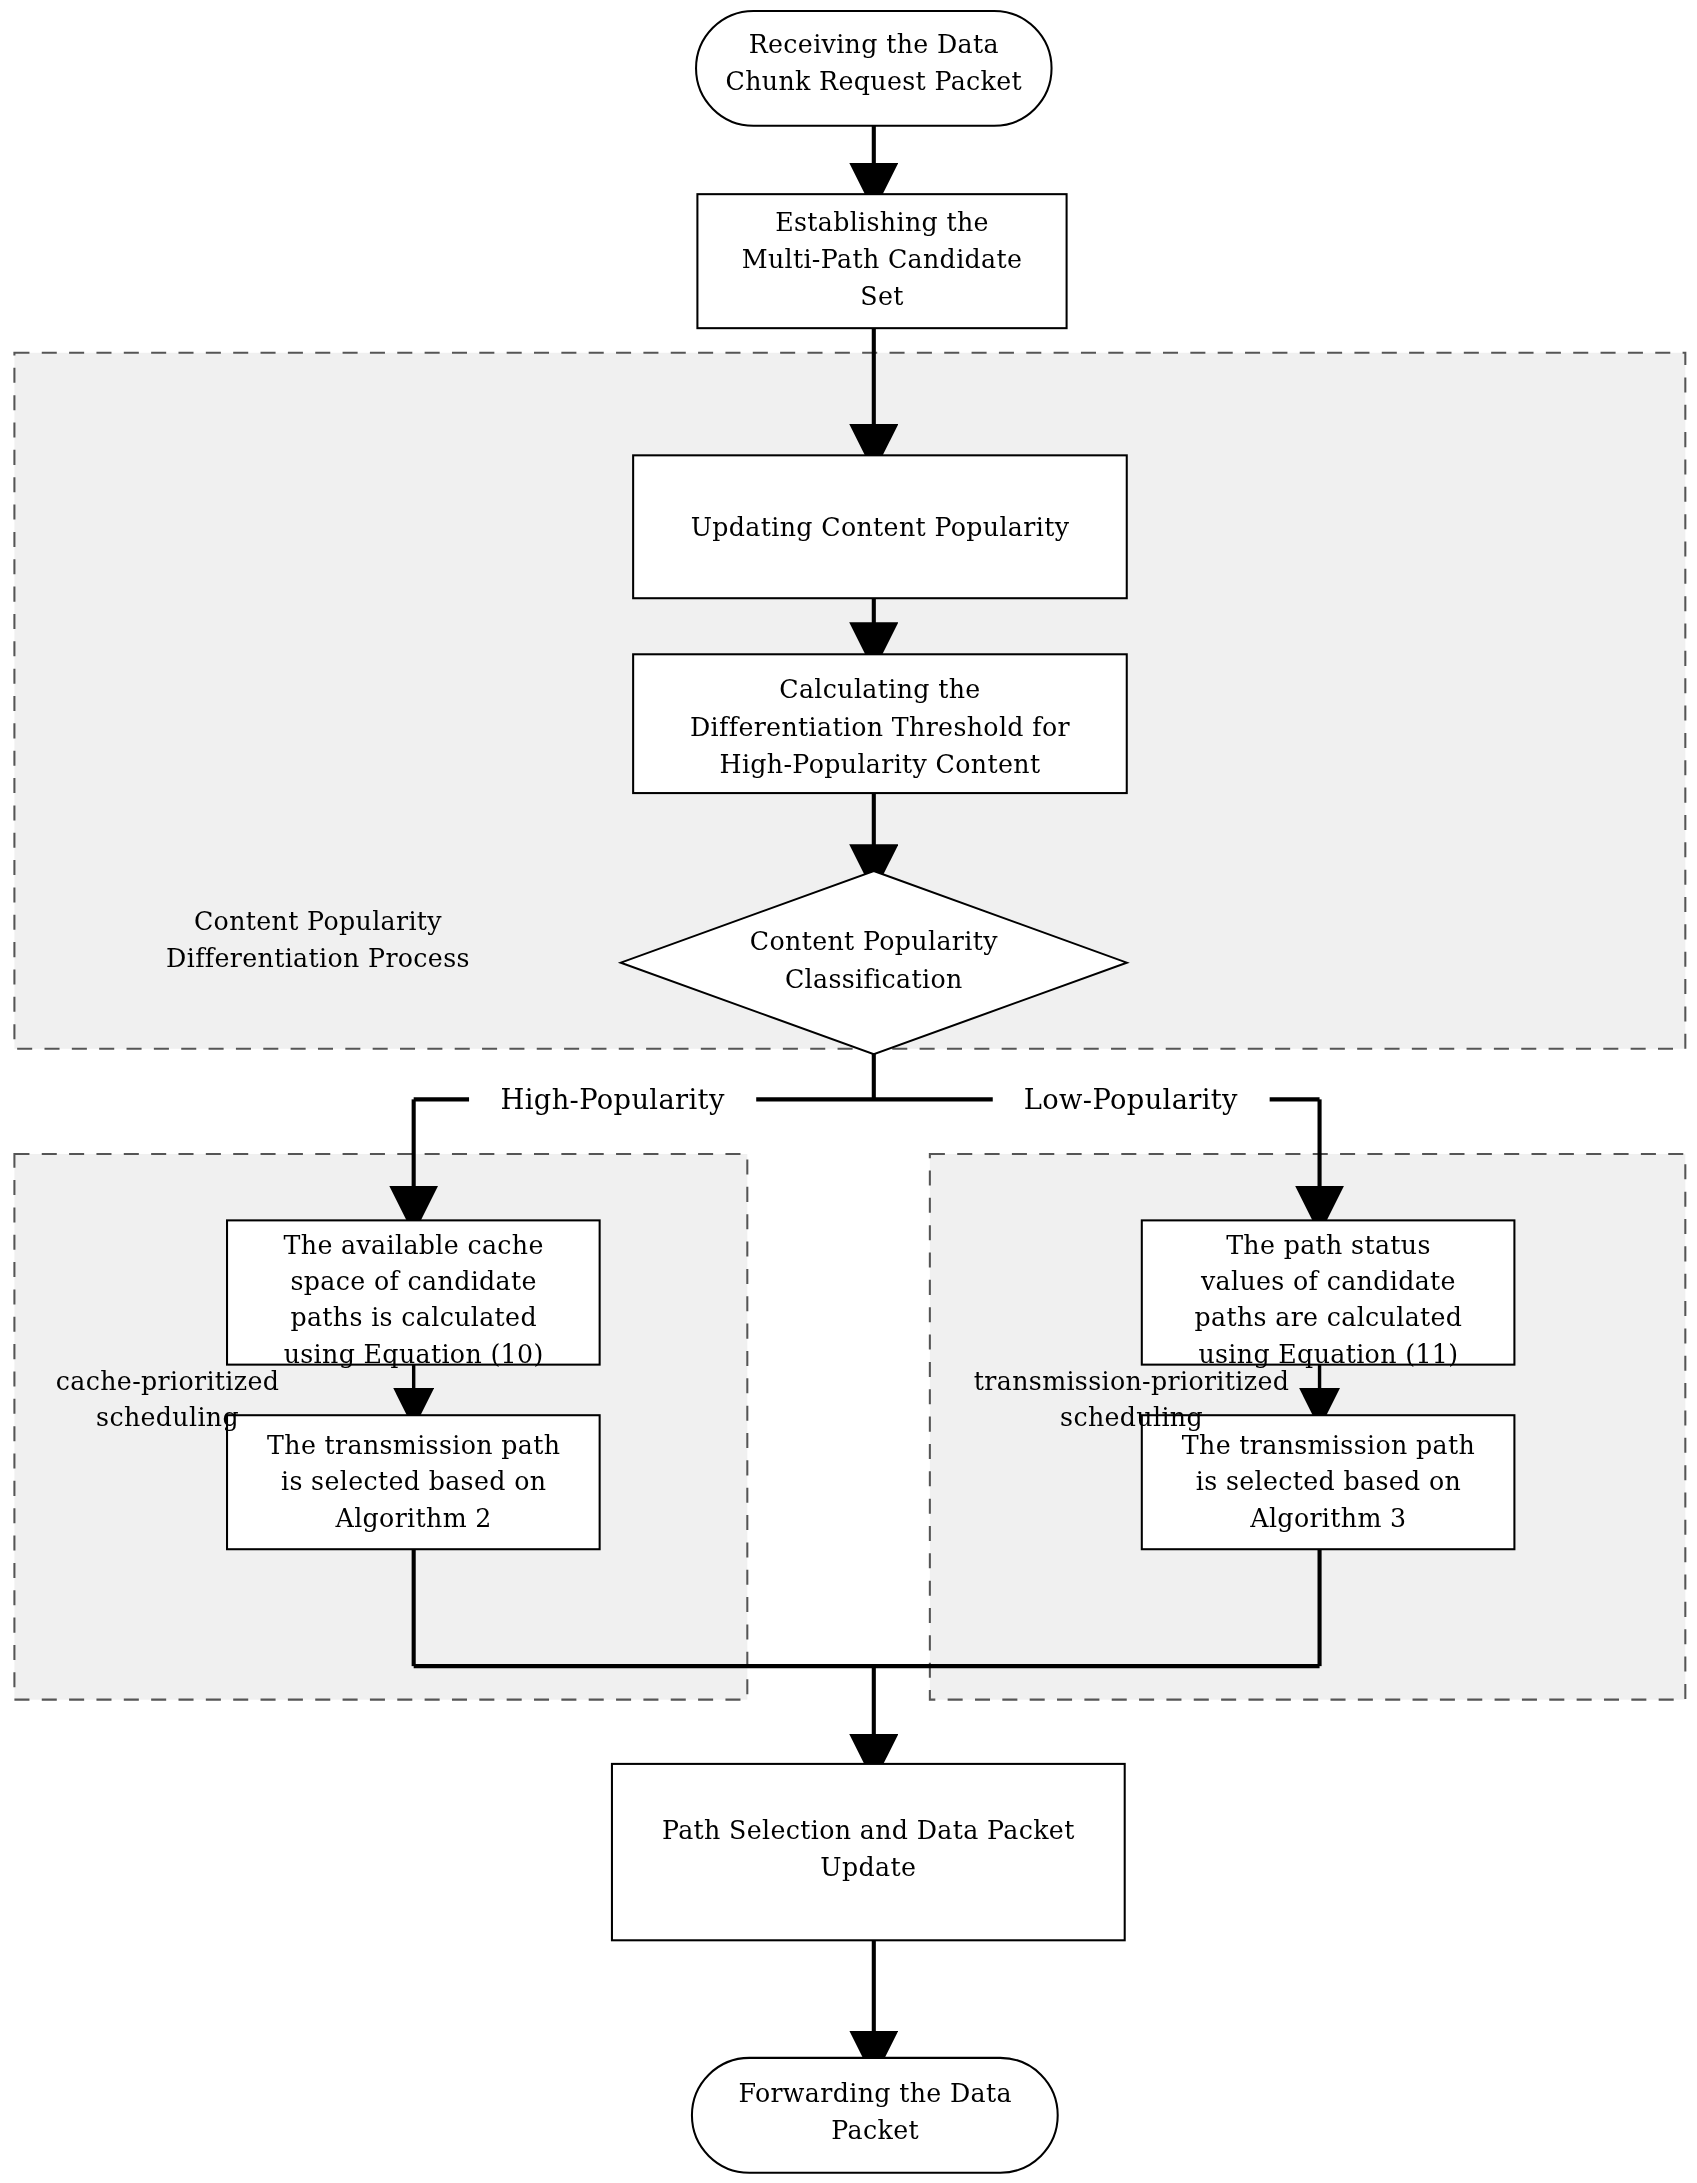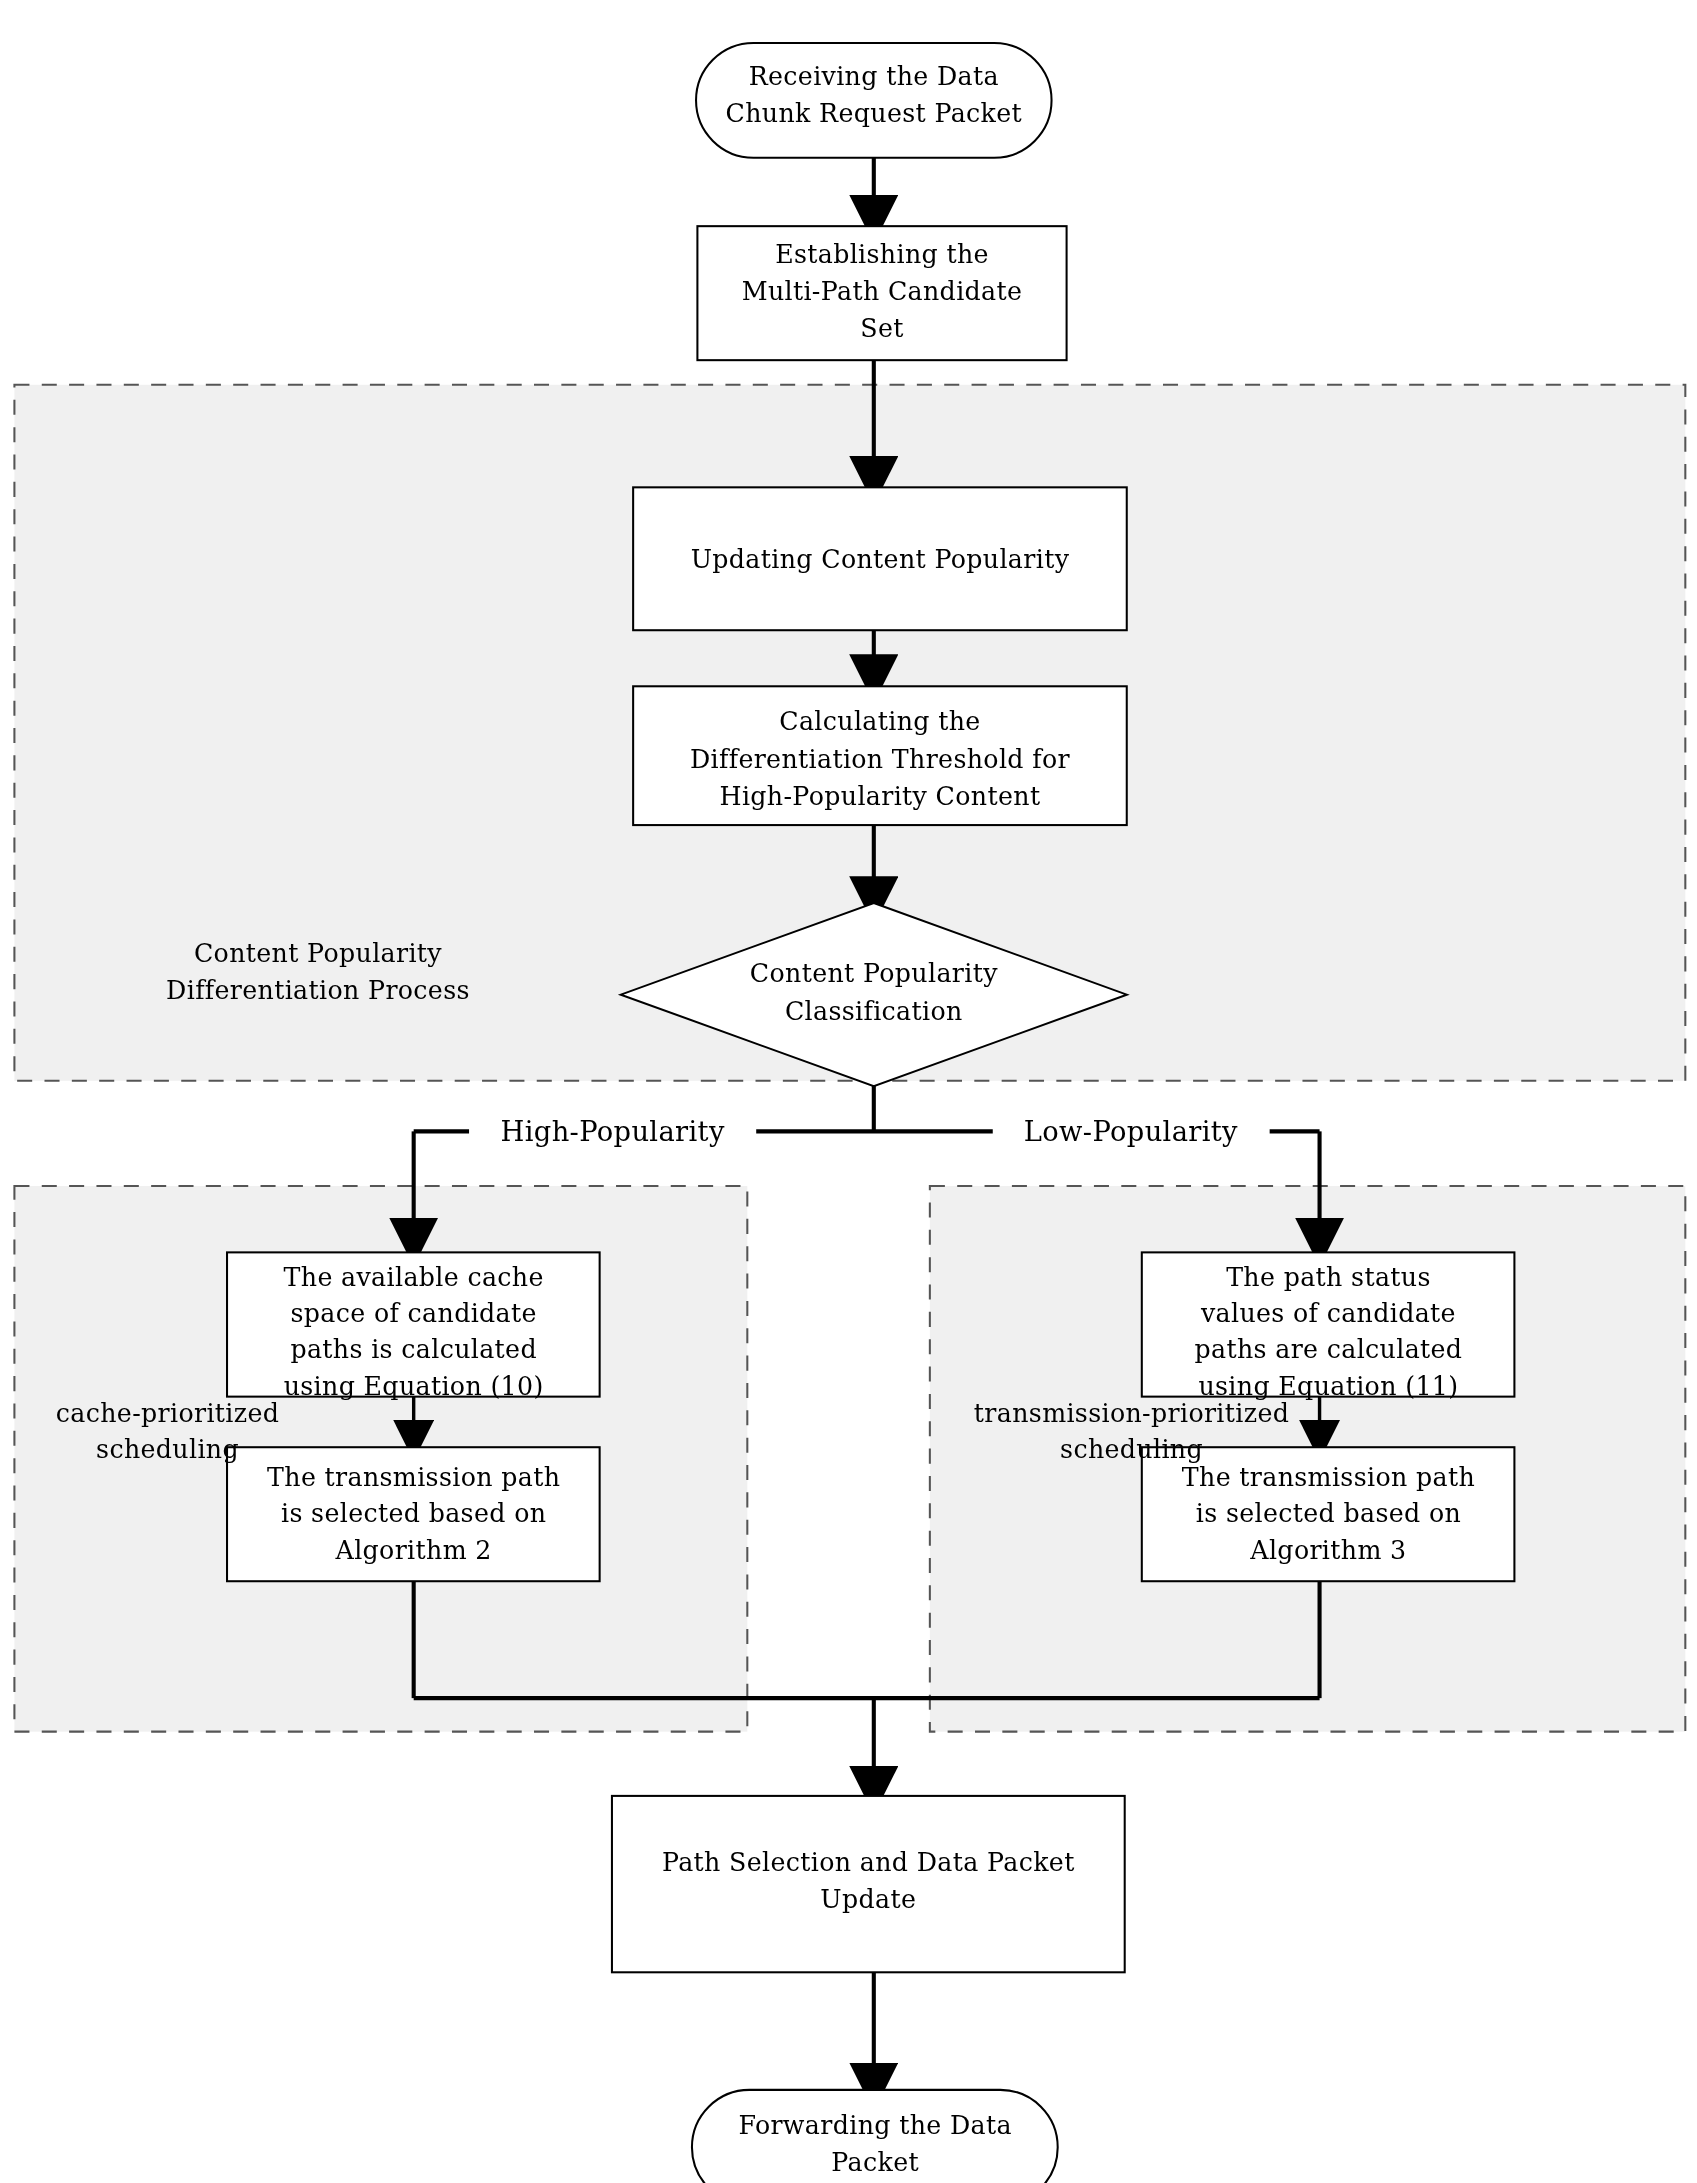--- a/index.html
+++ b/index.html
@@ -10,21 +10,20 @@
   body {
     width: 1697px;
     height: 2183px;
     font-family: "DejaVu Serif", serif;
   }
   #flow-root {
     position: relative;
     width: 1697px;
     height: 2107px;
     background: #ffffff;
-    margin-top: 32px;
   }
   svg#flow-svg {
     position: absolute;
     left: 0;
     top: 0;
     width: 1697px;
     height: 2183px;
     display: block;
   }
   .grp-fill   { fill: #f0f0f0; stroke: #555555; stroke-width: 3; stroke-dasharray: 22 18; }

